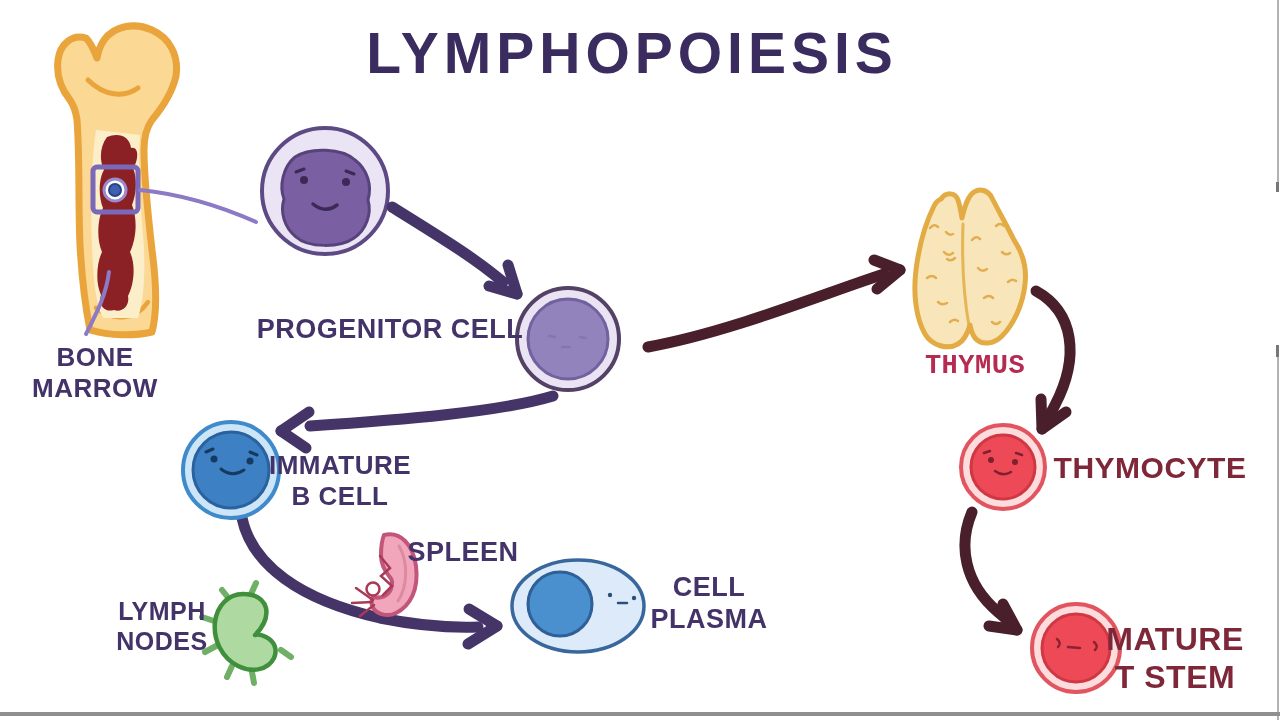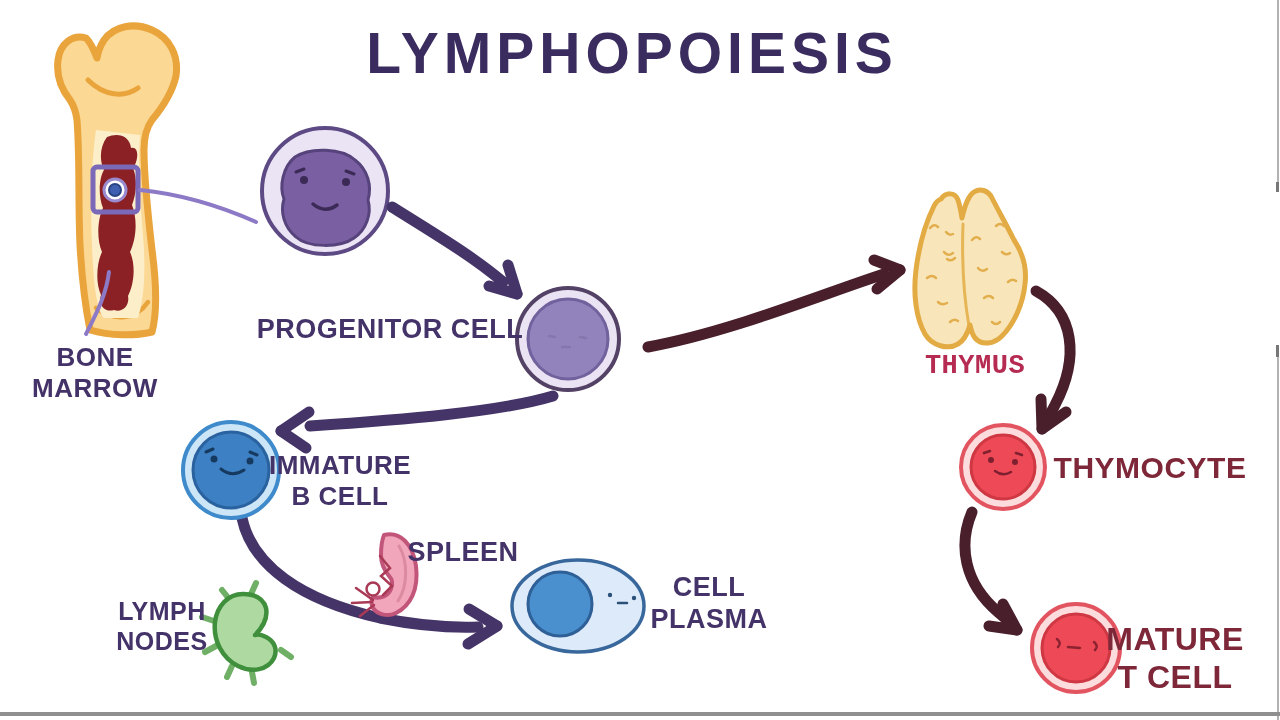--- a/index.html
+++ b/index.html
@@ -250,21 +250,21 @@
   <div class="lbl f27 c-crimson" style="left:975px;top:350px;">
     <span>THYMUS</span>
   </div>
 
   <div class="lbl f30 c-maroon" style="left:1150px;top:450px;">
     <span>THYMOCYTE</span>
   </div>
 
   <div class="lbl f28 c-maroon" style="left:1175px;top:620px;">
     <span>MATURE</span>
-    <span>T CELL</span>
+    <span>T STEM</span>
   </div>
 
   <div class="edge-seg" style="top:0;height:192px;"></div>
   <div class="edge-seg" style="top:345px;height:375px;"></div>
   <div class="edge-nub" style="top:182px;height:10px;"></div>
   <div class="edge-nub" style="top:345px;height:12px;"></div>
   <div class="bottom-bar"></div>
 
 </div>
 

